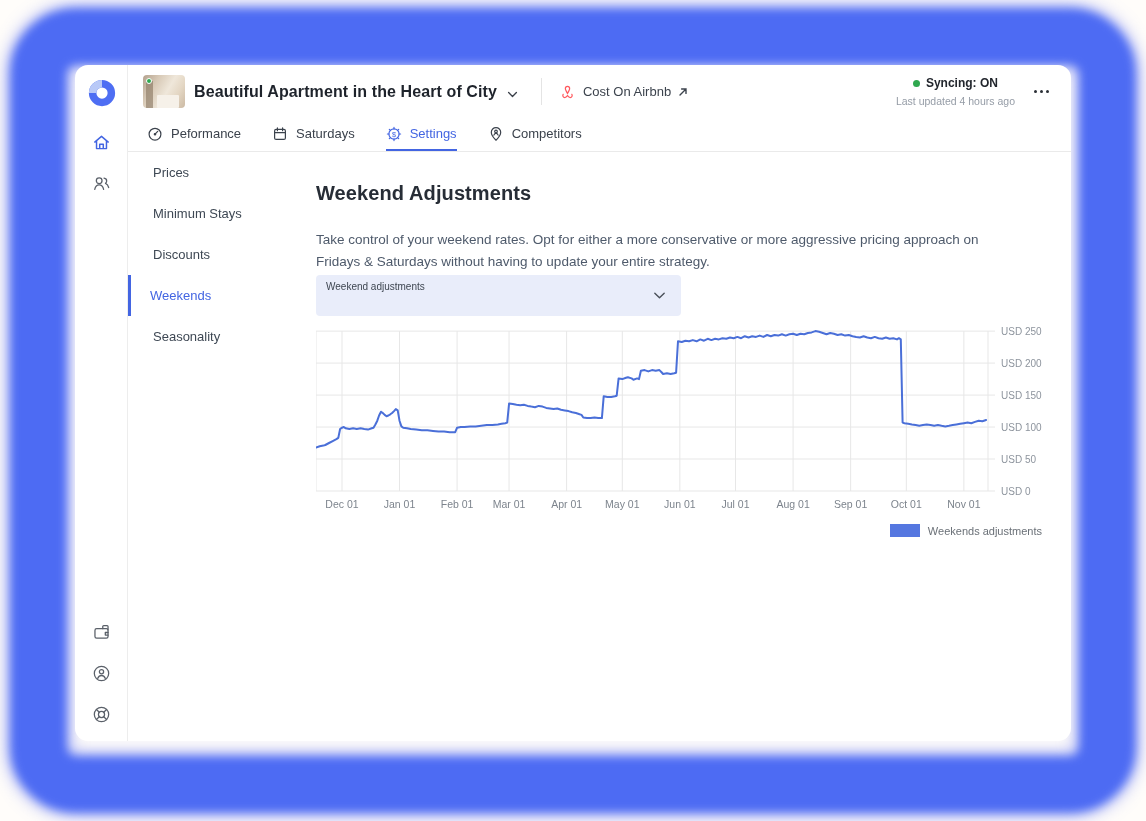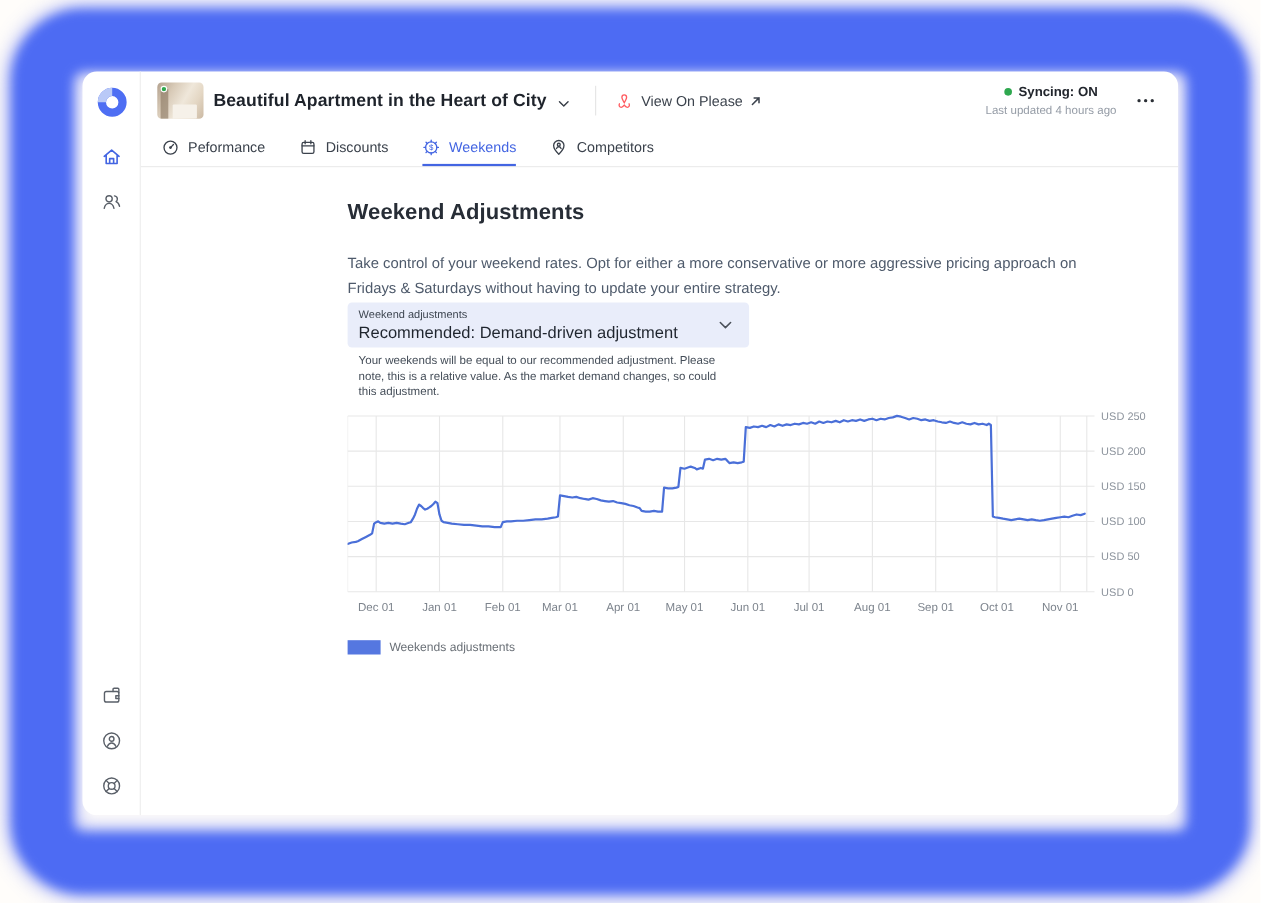--- a/index.html
+++ b/index.html
@@ -68,21 +68,21 @@
   .desc{ margin-top:24px; font-size:13.5px; line-height:22px; color:#4e5a6b; width:700px; }
   .dropdown{ margin-top:2px; position:relative; width:365px; height:41px; background:#e9edfa; border-radius:4px; cursor:pointer; }
   .dd-label{ position:absolute; left:10px; top:6px; font-size:10px; color:#3e4document651; color:#3e4651; }
   .dd-value{ position:absolute; left:10px; top:19px; font-size:15px; color:#1f252e; }
   .dd-chev{ position:absolute; right:14px; top:13px; width:15px; height:15px; stroke:#4a5059; stroke-width:1.5; fill:none; stroke-linecap:round; stroke-linejoin:round; }
   .helper{ margin:5px 0 0 10px; font-size:10.5px; line-height:14px; color:#454e59; width:330px; }
 
   
   .chart-wrap{ margin-top:10px; width:726px; }
   .chart-wrap svg text{ font-family:"Liberation Sans", sans-serif; }
-  .legend{ margin-top:12px; width:726px; display:flex; align-items:center; justify-content:flex-start; gap:8px; }
+  .legend{ margin-top:2px; width:726px; display:flex; align-items:center; justify-content:flex-end; gap:8px; }
   .legend .swatch{ width:30px; height:13px; background:#5577e0; }
   .legend .ltext{ font-size:11px; color:#6a7077; }
 </style>
 </head>
 <body>
 
 <div class="stage">
   <div class="frame-blue"></div>
 
   <div class="window">
@@ -141,21 +141,21 @@
           <svg class="chev" viewBox="0 0 16 16">
               <path d="M3.2 5.5 L8 10.4 L12.8 5.5"></path>
             </svg>
         </div>
       </div>
       <div class="vdiv"></div>
       <a class="airbnb-link">
         <svg class="belo" viewBox="0 0 16 16">
           <path d="M8 3.1 C6.8 3.1 6 3.9 6 5.1 C6 5.6 6.15 6.1 6.45 6.8 C7.1 8.3 8 9.8 8 9.8 C8 9.8 8.9 8.3 9.55 6.8 C9.85 6.1 10 5.6 10 5.1 C10 3.9 9.2 3.1 8 3.1 Z M3.9 10.7 C3.1 12.2 4 13.7 5.4 13.7 C6.4 13.7 7.2 13 8 11.9 C8.8 13 9.6 13.7 10.6 13.7 C12 13.7 12.9 12.2 12.1 10.7" fill="none" stroke="#ff5a5f" stroke-width="1.15" stroke-linecap="round"></path>
         </svg>
-        <span>View On Please</span>
+        <span>Cost On Airbnb</span>
         <svg class="ext" viewBox="0 0 10 10">
             <path d="M2 8 L8 2 M3.6 2 H8 V6.4"></path>
           </svg>
       </a>
       <div class="grow"></div>
       <div class="sync">
         <div class="sync-top">
           <span class="sync-dot"></span>
           <span class="sync-label">Syncing: ON</span>
         </div>
@@ -175,53 +175,58 @@
             <path d="M8 8.2 L10.7 5.4"></path>
             <circle cx="8" cy="8.2" r="0.7" fill="currentColor"></circle>
           </svg>
         <span>Peformance</span>
       </div>
       <div class="tab">
         <svg viewBox="0 0 16 16">
             <rect x="2.6" y="3.4" width="10.8" height="10" rx="1.5"></rect>
             <path d="M5.4 1.9 V4.7 M10.6 1.9 V4.7 M2.6 6.6 H13.4"></path>
           </svg>
-        <span>Discounts</span>
+        <span>Saturdays</span>
       </div>
       <div class="tab active">
         <svg viewBox="0 0 16 16">
             <circle cx="8" cy="8" r="5.1"></circle>
             <path d="M8 1.4 V2.9 M8 13.1 V14.6 M1.4 8 H2.9 M13.1 8 H14.6 M3.3 3.3 L4.4 4.4 M11.6 11.6 L12.7 12.7 M12.7 3.3 L11.6 4.4 M4.4 11.6 L3.3 12.7"></path>
             <text x="8" y="10.5" font-size="7.2" text-anchor="middle" fill="currentColor" stroke="none">$</text>
           </svg>
-        <span>Weekends</span>
+        <span>Settings</span>
       </div>
       <div class="tab">
         <svg viewBox="0 0 16 16">
             <path d="M8 1.7 C5.4 1.7 3.3 3.7 3.3 6.3 C3.3 9.7 8 14.2 8 14.2 C8 14.2 12.7 9.7 12.7 6.3 C12.7 3.7 10.6 1.7 8 1.7 Z"></path>
             <circle cx="8" cy="5.5" r="1.3"></circle>
             <path d="M5.9 9.1 C6.3 8 7.1 7.4 8 7.4 C8.9 7.4 9.7 8 10.1 9.1"></path>
           </svg>
         <span>Competitors</span>
       </div>
     </nav>
 
+    <nav class="settings-nav">
+      <div class="snav-item">Prices</div>
+      <div class="snav-item">Minimum Stays</div>
+      <div class="snav-item">Discounts</div>
+      <div class="snav-item active">Weekends</div>
+      <div class="snav-item">Seasonality</div>
+    </nav>
 
     <main class="panel">
       <h2>Weekend Adjustments</h2>
       <p class="desc">Take control of your weekend rates. Opt for either a more conservative or more aggressive pricing approach on Fridays &amp; Saturdays without having to update your entire strategy.</p>
 
       <div class="dropdown">
         <div class="dd-label">Weekend adjustments</div>
-        <div class="dd-value">Recommended: Demand-driven adjustment</div>
         <svg class="dd-chev" viewBox="0 0 16 16">
             <path d="M3 5.5 L8 10.5 L13 5.5"></path>
           </svg>
       </div>
-      <p class="helper">Your weekends will be equal to our recommended adjustment. Please note, this is a relative value. As the market demand changes, so could this adjustment.</p>
 
       <div class="chart-wrap">
         <svg id="chart-svg" width="726" height="192">
             <line x1="0" x2="0" y1="5.116279069767444" y2="165" stroke="#e7e7e7" stroke-width="1"></line>
             <line x1="672" x2="672" y1="5.116279069767444" y2="165" stroke="#e7e7e7" stroke-width="1"></line>
             <line x1="25.98895027624309" x2="25.98895027624309" y1="5.116279069767444" y2="165" stroke="#e7e7e7" stroke-width="1"></line>
             <text x="25.98895027624309" y="182" font-size="10.5" fill="#7d848d" text-anchor="middle">Dec 01</text>
             <line x1="83.53591160220995" x2="83.53591160220995" y1="5.116279069767444" y2="165" stroke="#e7e7e7" stroke-width="1"></line>
             <text x="83.53591160220995" y="182" font-size="10.5" fill="#7d848d" text-anchor="middle">Jan 01</text>
             <line x1="141.08287292817678" x2="141.08287292817678" y1="5.116279069767444" y2="165" stroke="#e7e7e7" stroke-width="1"></line>

